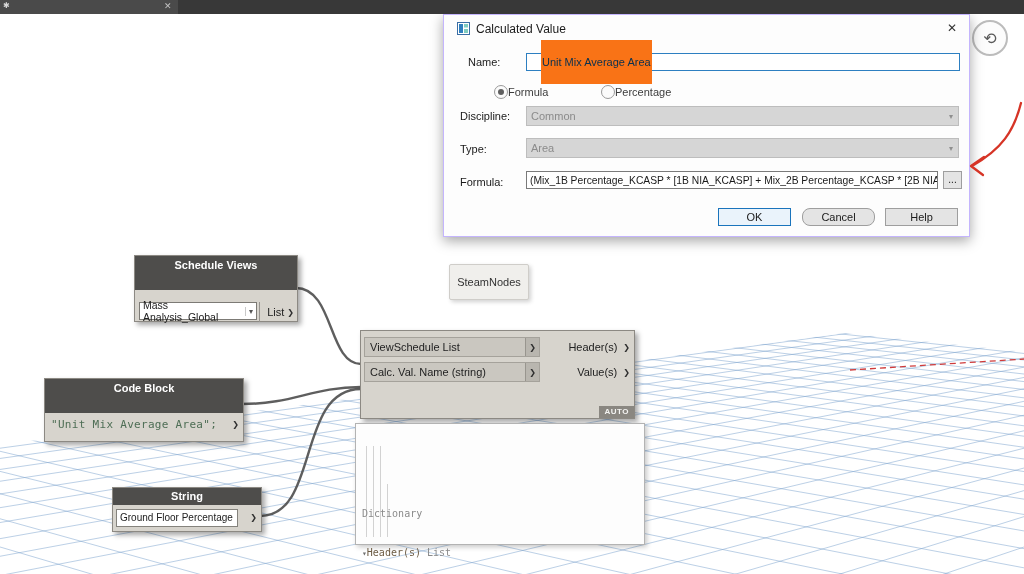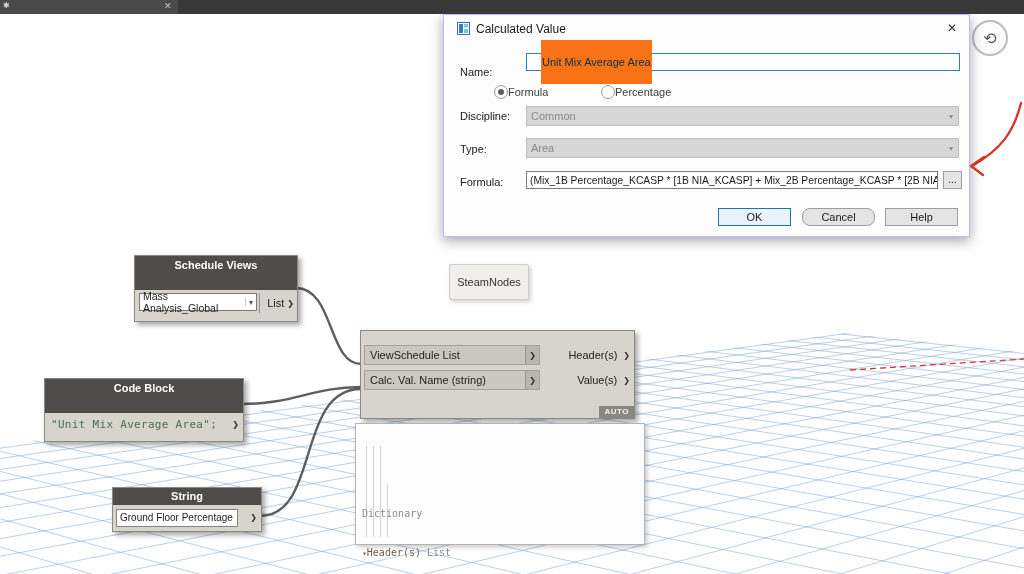--- a/index.html
+++ b/index.html
@@ -26,30 +26,30 @@
 
   
   .dnode { position:absolute; background:#d7d4cd; border:1px solid #8c8983; box-shadow:3px 3px 5px rgba(0,0,0,.35); z-index:3; }
   .dnode-header { background:#4e4d4b; color:#fff; font-weight:bold; font-size:11px; text-align:center;
     height:34px; line-height:18px; white-space:nowrap; overflow:hidden; cursor:move; }
   .pmark { font-size:8px; color:#2f2f2f; }
   .pcell { margin-left:auto; width:13px; align-self:stretch; display:flex; align-items:center; justify-content:center;
     background:#b9b6af; border-left:1px solid #98958e; }
 
   
-  .sv-body { height:46px; padding:3px 0 0 4px; box-sizing:border-box; display:flex; align-items:flex-start; }
+  .sv-body { height:46px; padding:12px 0 0 4px; box-sizing:border-box; display:flex; align-items:flex-start; }
   .sv-dd { width:118px; height:18px; background:#fff; border:1px solid #7c7a75; font-size:10.5px; color:#222;
     display:flex; align-items:center; padding-left:3px; box-sizing:border-box; }
   .sv-dd .caret { margin-left:auto; font-size:8px; color:#555; padding:0 3px; border-left:1px solid #c9c9c9; }
   .sv-out { margin-left:auto; height:20px; display:flex; align-items:center; font-size:11px; color:#222;
     border-left:1px solid #989590; padding-left:7px; }
   .sv-out .pmark { padding:0 3px; }
 
   
-  .gcv-body { padding:14px 0 0 3px; }
+  .gcv-body { padding:6px 0 0 3px; }
   .gcv-row { display:flex; align-items:center; margin-bottom:5px; }
   .gcv-in { width:176px; height:20px; background:#cac7c0; border:1px solid #a5a29b; display:flex; align-items:center;
     font-size:11px; color:#222; padding-left:5px; box-sizing:border-box; }
   .gcv-out { margin-left:auto; display:flex; align-items:center; font-size:11px; color:#222; height:20px; }
   .gcv-out .pmark { padding:0 4px 0 6px; }
   .gcv-footer { position:absolute; right:0; bottom:0; height:13px; display:flex; align-items:center; }
   .gcv-footer span { background:#8a8781; color:#f4f4f2; font-size:8px; font-weight:bold; padding:1px 5px 2px 5px; letter-spacing:.5px; }
 
   
   .cb-body { height:43px; display:flex; align-items:flex-start; padding:5px 0 0 6px; box-sizing:border-box; }
@@ -312,21 +312,21 @@
     <svg class="dlg-icon" viewBox="0 0 13 13">
       <rect x="0.5" y="0.5" width="12" height="12" fill="#ffffff" stroke="#3a6ea5"></rect>
       <rect x="2" y="2" width="4" height="9" fill="#2f7fbe"></rect>
       <rect x="7" y="2" width="4" height="3.5" fill="#7fccc0"></rect>
       <rect x="7" y="7" width="4" height="4" fill="#7fccc0"></rect>
     </svg>
     <span class="dlg-title">Calculated Value</span>
     <span class="dlg-close">✕</span>
   </div>
 
-  <span class="dlg-label" style="top:51px;">Name:</span>
+  <span class="dlg-label" style="top:41px;margin-left:8px;">Name:</span>
   <div class="dlg-input-name">
     <span class="sel">Unit Mix Average Area</span>
   </div>
 
   <div class="radio" style="left:50px;">
     <span class="rb">
         <span class="dot"></span>
       </span>
     <span>Formula</span>
   </div>

